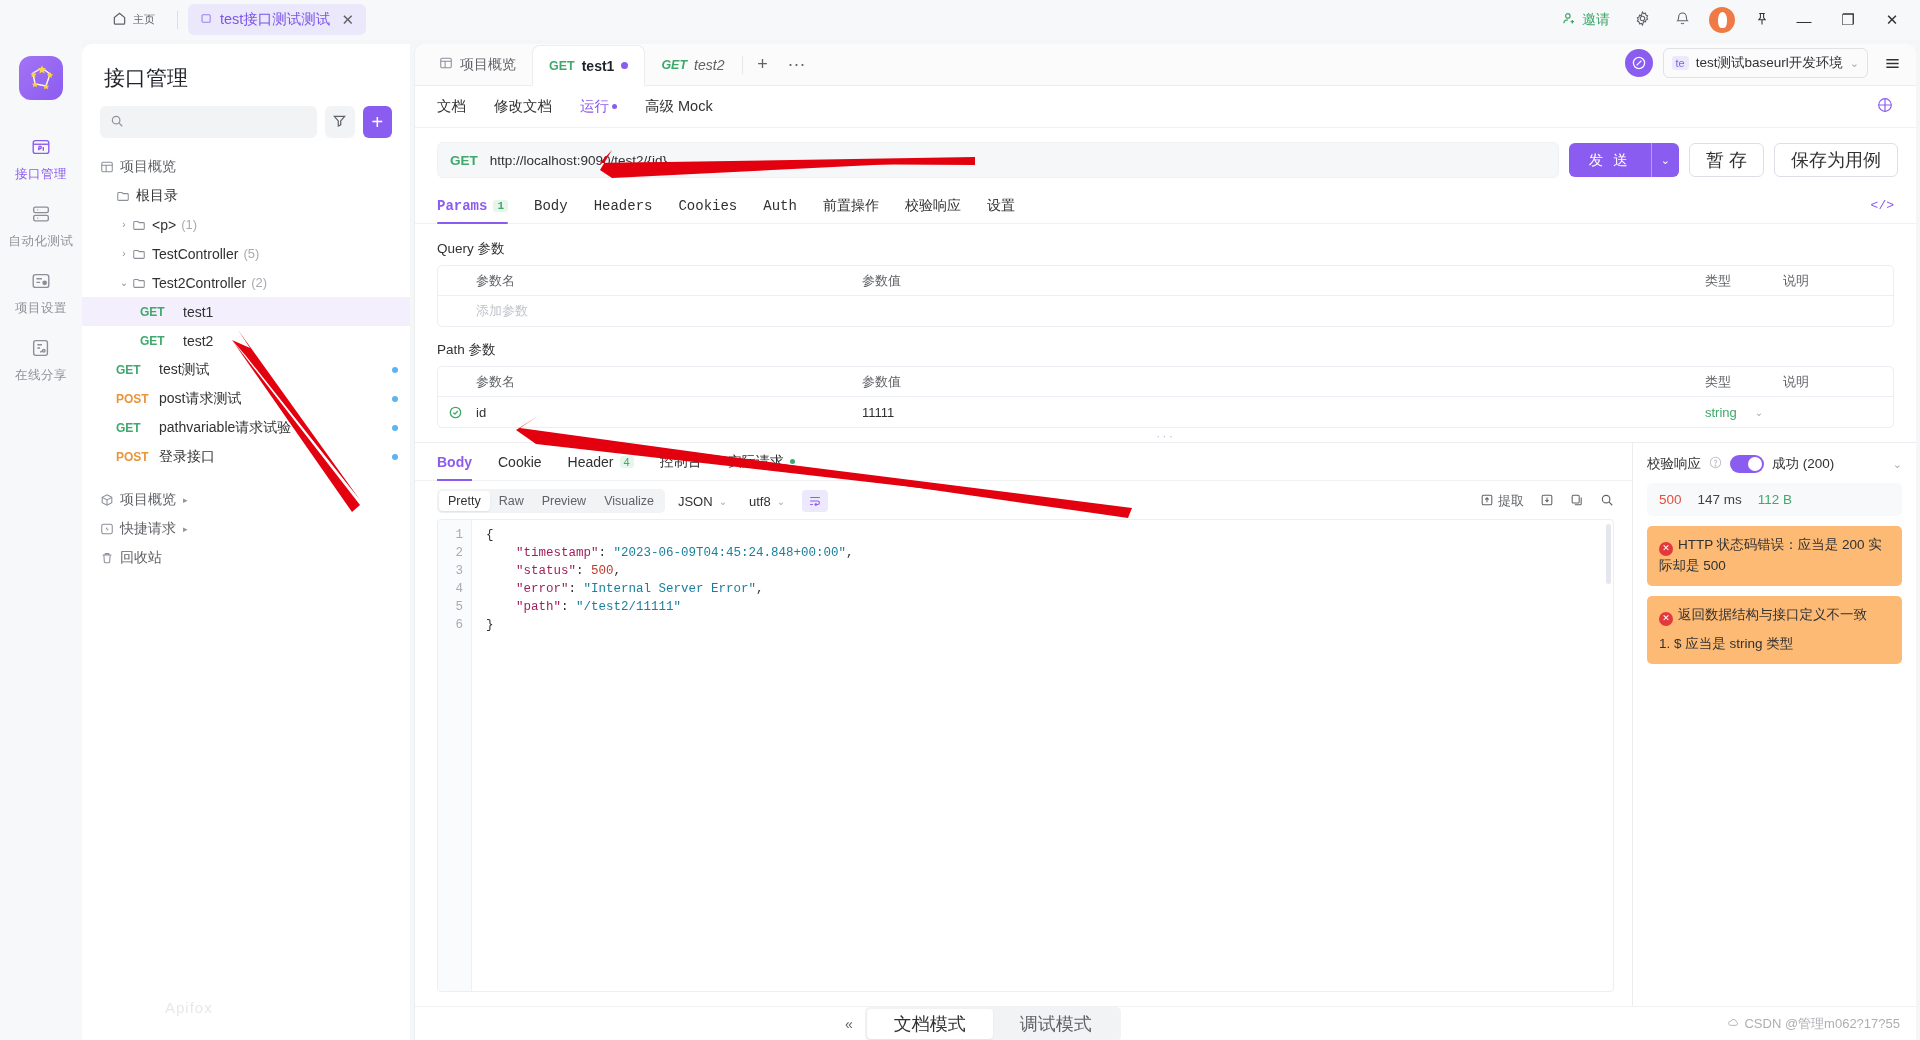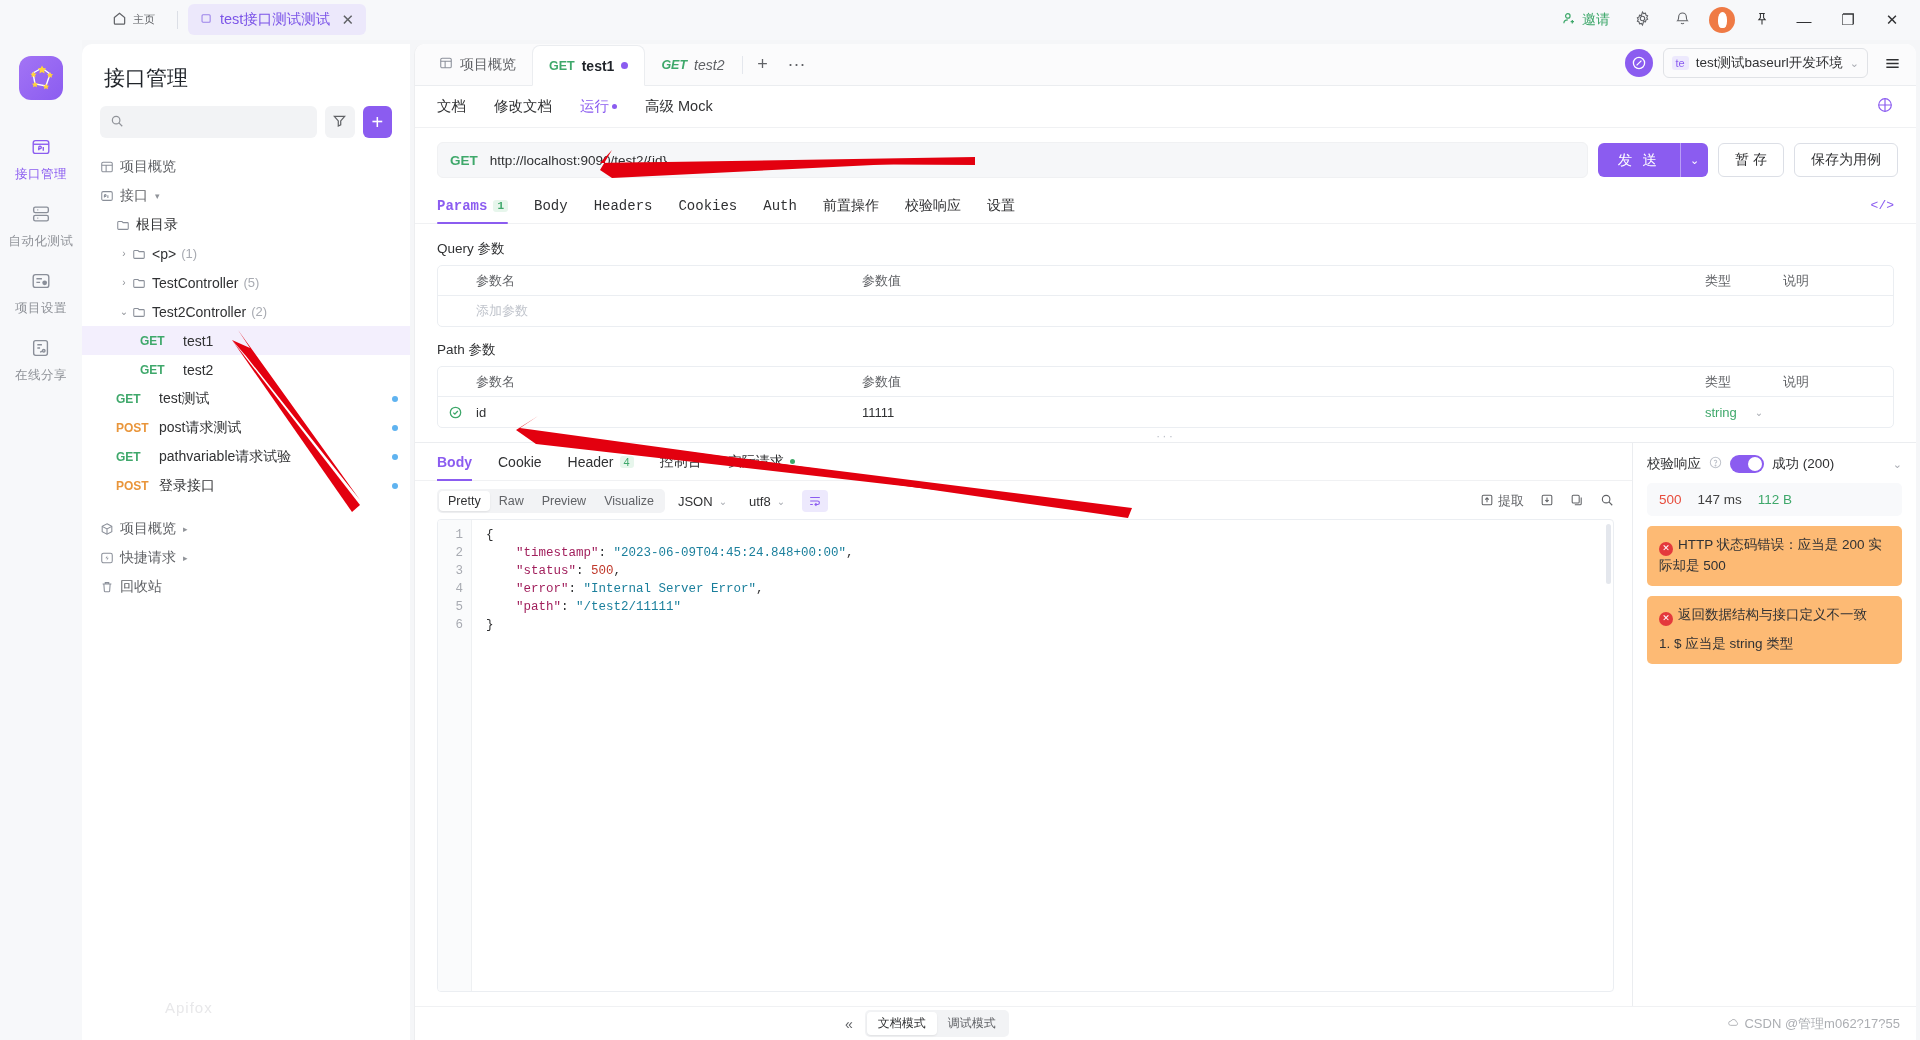--- a/index.html
+++ b/index.html
@@ -143,21 +143,21 @@
   .url-text { color: #303133; font-size: 13.5px; }
   .send-btn {
     height: 34px; background: #8b5cf0; color: #fff; border-radius: 6px; display: flex;
     align-items: center; font-size: 14.5px; cursor: pointer; overflow: hidden;
   }
   .send-btn .sb-main { padding: 0 20px; letter-spacing: 3px; }
   .send-btn .sb-div { width: 1px; height: 34px; background: rgba(255,255,255,.4); }
   .send-btn .sb-caret { padding: 0 9px; font-size: 11px; }
   .ghost-btn {
     height: 34px; border: 1px solid #dcdfe6; border-radius: 6px; display: flex;
-    align-items: center; padding: 0 16px; font-size: 14px; color: #303133; cursor: pointer; background: #fff;
+    align-items: center; padding: 0 16px; font-size: 18px; color: #303133; cursor: pointer; background: #fff;
   }
 
   
   .param-tabs { display: flex; align-items: center; gap: 26px; padding: 0 22px; border-bottom: 1px solid #f0f1f3; height: 36px; font-family: Liberation Mono, monospace; }
   .ptab { font-size: 14px; color: #303133; cursor: pointer; height: 36px; display: flex; align-items: center; gap: 6px; position: relative; }
   .ptab.active { color: #8b5cf0; font-weight: bold; }
   .ptab.active::after { content:''; position: absolute; left: 0; right: 0; bottom: 0; height: 2px; background: #8b5cf0; border-radius: 2px; }
   .ptab .badge { background: #e7f6ec; color: #3fa86b; font-size: 11px; border-radius: 3px; padding: 0 4px; }
   .code-toggle { margin-left: auto; color: #8b5cf0; font-size: 13px; cursor: pointer; }
 
@@ -223,21 +223,21 @@
   .st-size { color: #3fa86b; }
   .err-card { background: #fdba74; border-radius: 5px; padding: 9px 12px; font-size: 13.5px; color: #303133; line-height: 1.55; }
   .err-card .x { display: inline-flex; width: 14px; height: 14px; border-radius: 50%; background: #e4393c; color: #fff; font-size: 9px; align-items: center; justify-content: center; margin-right: 5px; vertical-align: -2px; }
   .err-sub { margin-top: 8px; color: #303133; }
 
   
   .bottombar { height: 34px; flex: 0 0 34px; background: #fff; display: flex; align-items: center; padding: 0 16px 0 0; position: relative; border-top: 1px solid #f0f1f3; }
   .bb-left { display: flex; align-items: center; gap: 12px; padding-left: 430px; }
   .bb-collapse { color: #606266; font-size: 14px; cursor: pointer; }
   .bb-seg { display: flex; background: #f2f3f5; border-radius: 5px; padding: 2px; }
-  .bb-seg span { font-size: 12px; padding: 3px 11px; border-radius: 4px; color: #606266; cursor: pointer; }
+  .bb-seg span { font-size: 18px; padding: 3px 27px; border-radius: 4px; color: #606266; cursor: pointer; }
   .bb-seg span.on { background: #fff; color: #303133; box-shadow: 0 1px 2px rgba(0,0,0,.08); }
   .bb-right { margin-left: auto; font-size: 13px; color: #909399; display: flex; align-items: center; gap: 4px; opacity: .75; }
 
   
   .watermark { position: absolute; left: 165px; bottom: 24px; font-size: 15px; color: #e8e8ea; letter-spacing: 1px; }
 
   
   .arrows { position: absolute; inset: 0; pointer-events: none; }
 </style>
 </head>
@@ -398,30 +398,20 @@
         <div class="tree-row muted" style="padding-left:18px">
           <span class="tr-ic">
             <svg width="14" height="14" viewBox="0 0 16 16" fill="none" stroke="#8a8f99" stroke-width="1.2">
               <rect x="2" y="2.5" width="12" height="11" rx="1.6"></rect>
                 <path d="M2 6h12M7 6v7.5"></path>
             </svg>
           </span>
           <span class="tr-label">项目概览</span>
         </div>
 
-        <div class="tree-row muted" style="padding-left:18px">
-          <span class="tr-ic">
-            <svg width="14" height="14" viewBox="0 0 16 16" fill="none" stroke="#8a8f99" stroke-width="1.2">
-              <rect x="2" y="3" width="12" height="10" rx="1.6"></rect>
-                <path d="M5 7.5v2.2M5 7.5a1 1 0 1 0 0-.1M9 7v3.2"></path>
-            </svg>
-          </span>
-          <span class="tr-label">接口</span>
-          <span class="arrow-mini">▾</span>
-        </div>
 
         <div class="tree-row" style="padding-left:34px">
           <span class="tr-ic">
             <svg width="14" height="14" viewBox="0 0 16 16" fill="none" stroke="#8a8f99" stroke-width="1.2">
               <path d="M2 5.2V12a1 1 0 0 0 1 1h10a1 1 0 0 0 1-1V6.3a1 1 0 0 0-1-1H8.2L6.8 4H3a1 1 0 0 0-1 1.2Z"></path>
             </svg>
           </span>
           <span class="tr-label">根目录</span>
         </div>
 

